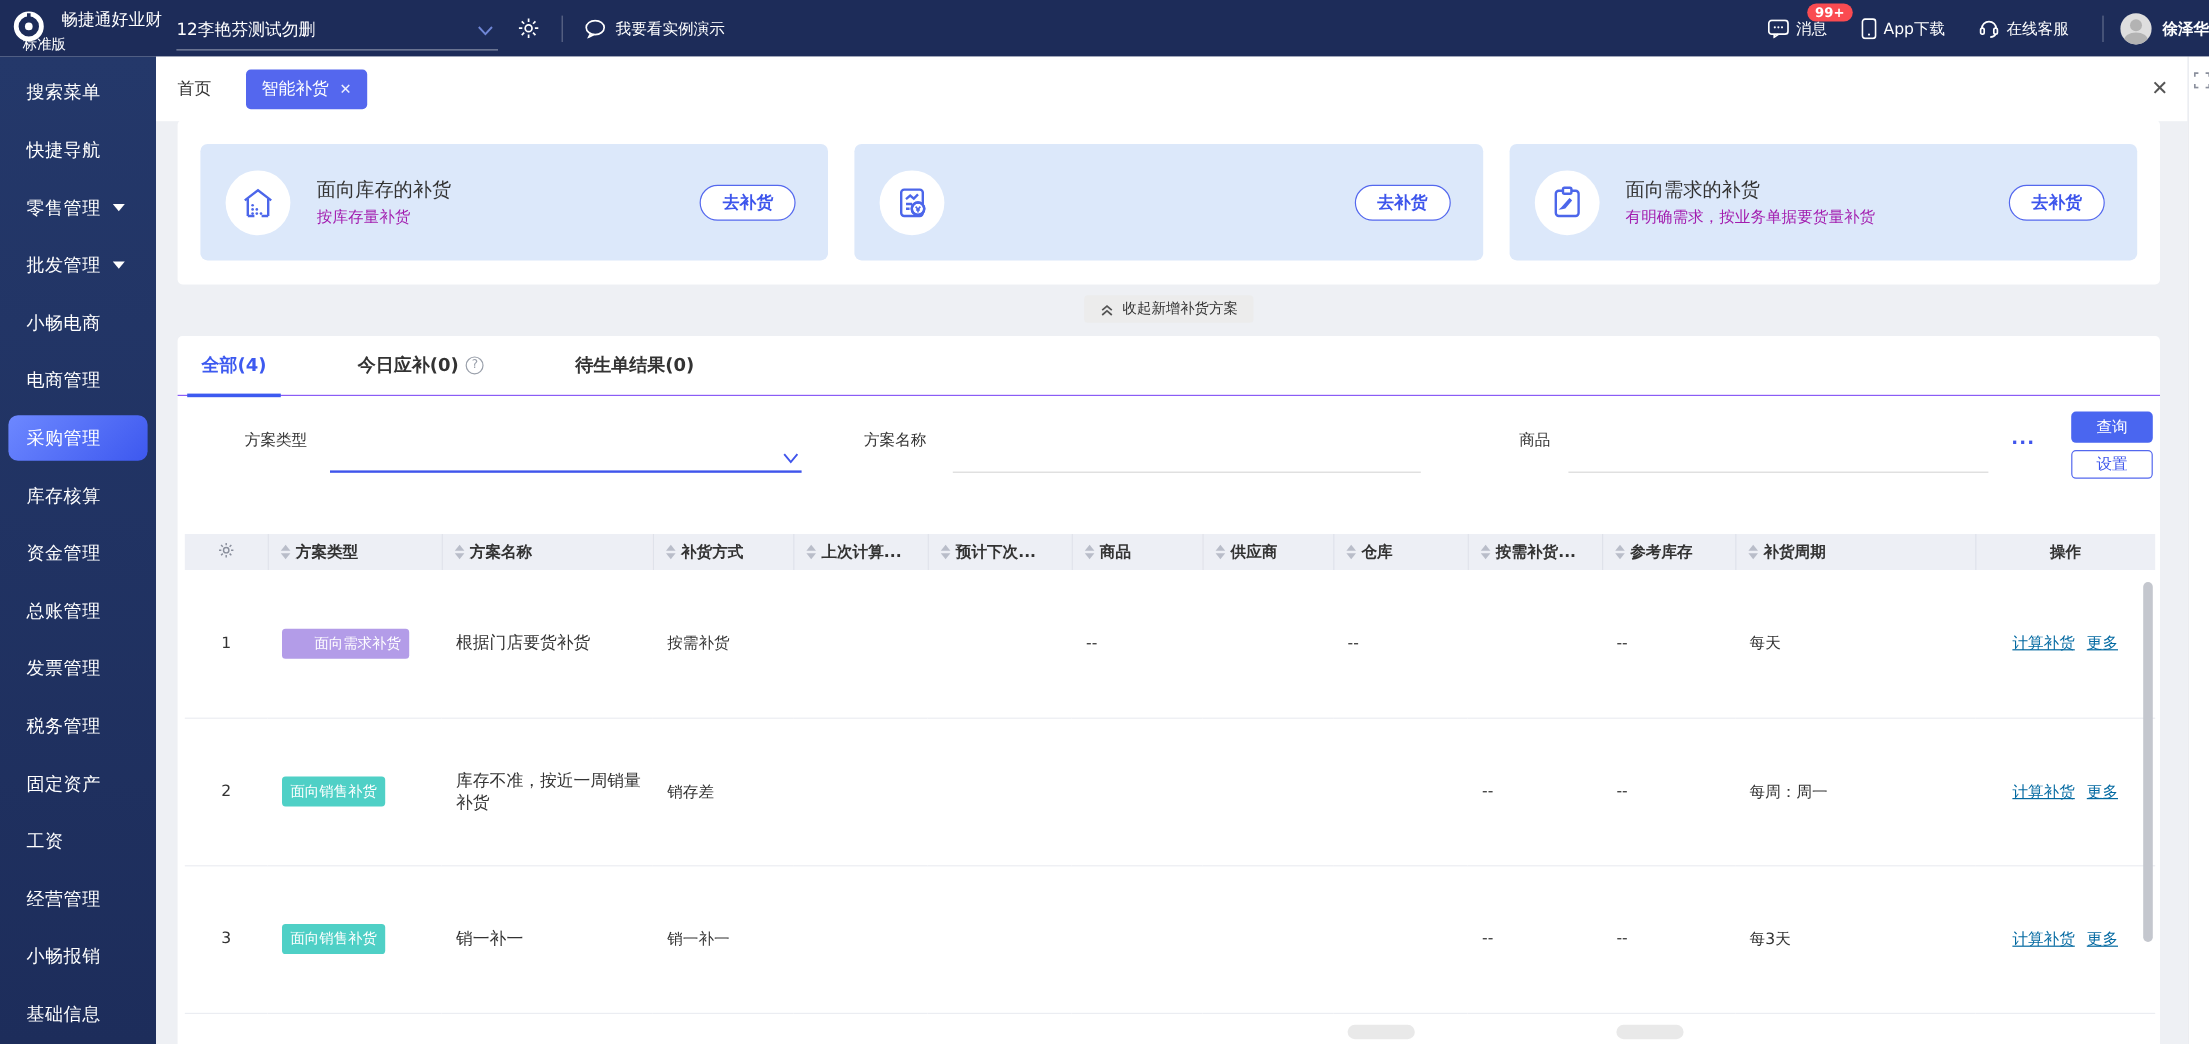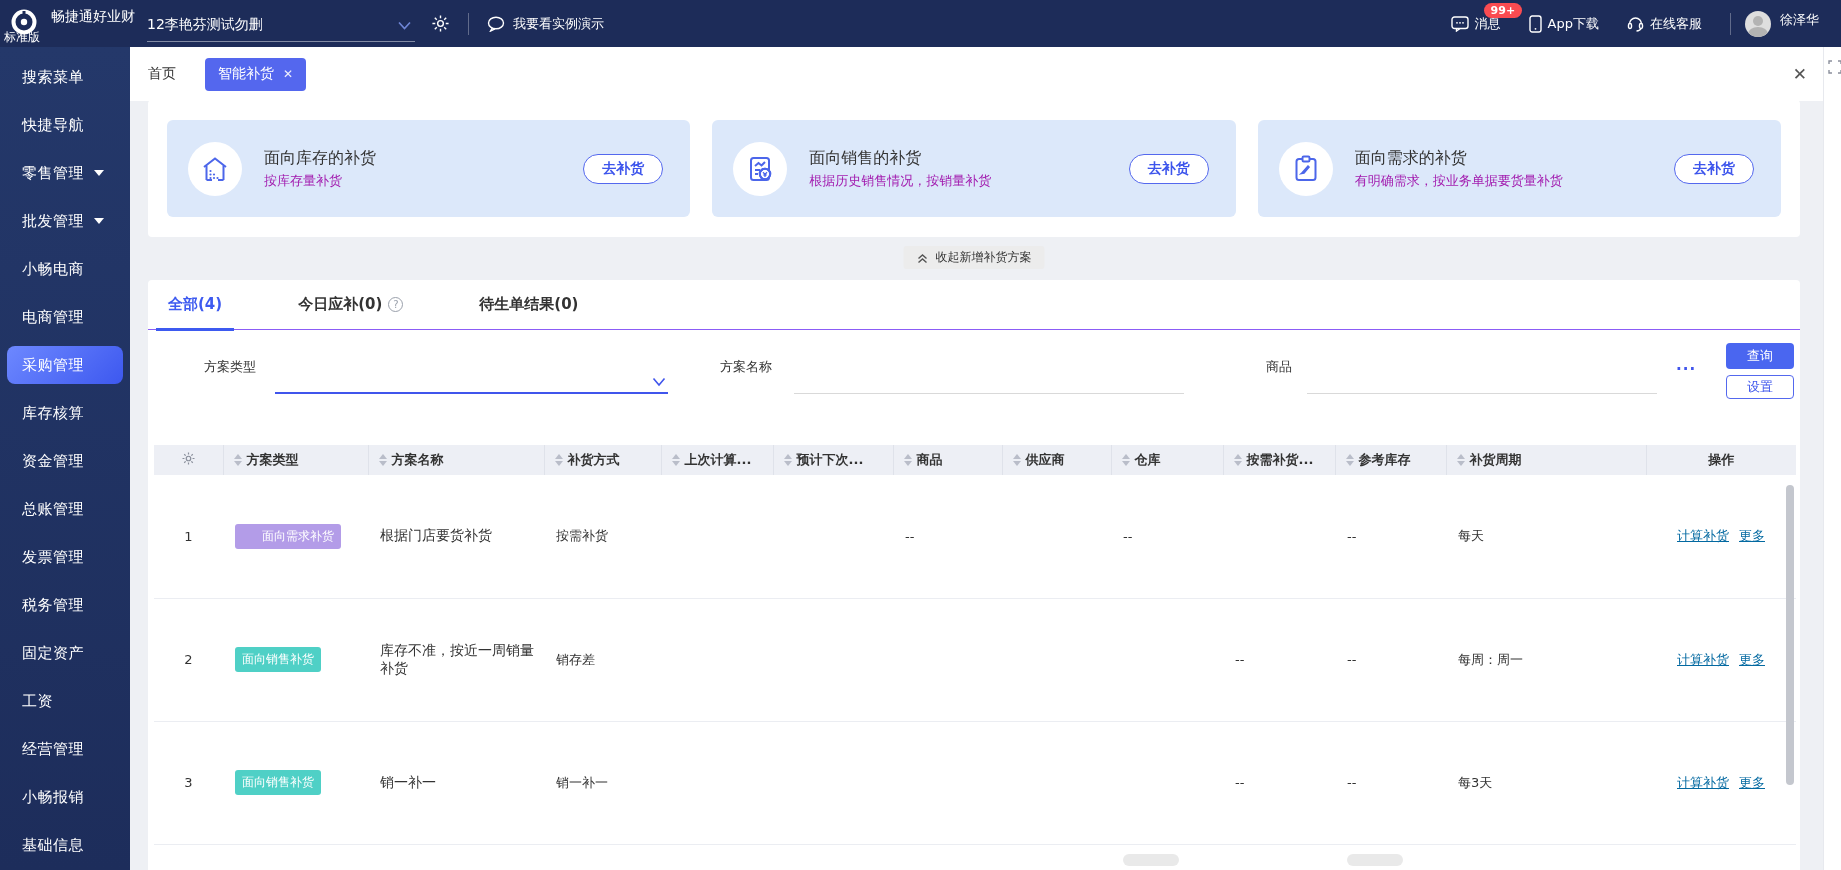--- a/index.html
+++ b/index.html
@@ -4,33 +4,33 @@
 <style>
   * { margin:0; padding:0; box-sizing:border-box; }
   html,body { width:1841px; height:870px; overflow:hidden; }
   body { position:relative; background:#eef0f4; font-family:"DejaVu Sans","Liberation Sans",sans-serif; color:#333; }
   a { cursor:pointer; }
 
   
   .topbar { position:absolute; top:0; left:0; width:1841px; height:47px; background:#1d2c59; color:#fff; display:flex; align-items:center; z-index:10; }
   .brand { width:130px; height:47px; flex:none; position:relative; }
   .brand-name { position:absolute; left:41px; top:8px; font-size:14px; font-weight:normal; white-space:nowrap;margin-left:10px; }
-  .brand-edition { position:absolute; left:4px; top:29px; font-size:12px; }
+  .brand-edition { position:absolute; left:19px; top:29px; font-size:12px; }
   .brand-logo { position:absolute; left:9px; top:7px; }
   .workspace { margin-left:17px; width:268px; height:32px; margin-top:4px; border-bottom:1px solid rgba(255,255,255,.45); display:flex; align-items:center; justify-content:space-between; font-size:14px; cursor:pointer; padding:0 4px 0 0; }
   .tb-gear { margin-left:16px; cursor:pointer; display:flex; }
   .tb-divider { width:1px; height:22px; background:rgba(255,255,255,.3); margin:0 18px; }
   .demo { display:flex; align-items:center; gap:8px; font-size:13px; cursor:pointer; }
   .tb-spacer { flex:1; }
   .tb-item { display:flex; align-items:center; gap:6px; font-size:13px; margin-right:28px; cursor:pointer; position:relative; }
   .badge-99 { position:absolute; top:-12px; left:33px; background:#fa4b51; color:#fff; font-size:11px; line-height:15px; padding:0 7px; border-radius:9px; font-weight:bold; }
   .avatar { width:26px; height:26px; border-radius:50%; background:#dedede; position:relative; overflow:hidden; margin-right:9px; flex:none; }
   .avatar::before { content:""; position:absolute; left:8px; top:5px; width:10px; height:10px; border-radius:50%; background:#b3b3b3; }
   .avatar::after { content:""; position:absolute; left:3px; top:16px; width:20px; height:14px; border-radius:50%; background:#b3b3b3; }
-  .username-wrap { display:flex; margin-right:22px; cursor:pointer; }
+  .username-wrap { display:flex; align-items:center; cursor:pointer;font-weight:bold; }
   .username { font-size:13px; }
 
   
   .sidebar { position:absolute; top:47px; left:0; width:130px; height:823px; background:linear-gradient(180deg,#24386a 0%,#1d2d5b 100%); padding-top:6px; z-index:5; }
   .side-item { height:48px; display:flex; align-items:center; padding-left:22px; color:#fff; font-size:15px; letter-spacing:.5px; cursor:pointer; position:relative; }
   .side-item > span { position:relative; z-index:1; }
   .side-item.active::before { content:""; position:absolute; left:7px; right:7px; top:5px; bottom:5px; border-radius:8px; background:linear-gradient(135deg,#6d88ff 0%,#3d58ef 100%); }
   .caret { width:0; height:0; border-left:5px solid transparent; border-right:5px solid transparent; border-top:6px solid #fff; margin-left:10px; position:relative; z-index:1; }
 
   
@@ -274,24 +274,20 @@
   <div class="promo-card">
     <span class="promo-icon">
       <svg width="28" height="28" viewBox="0 0 28 28" fill="none" stroke="currentColor" stroke-width="2">
           <rect x="5" y="3" width="18" height="22" rx="2.5"></rect>
           <path d="M9 11 L12.5 8 L15.5 10.5 L19 7"></path>
           <path d="M9 15 H14 M9 19 H12"></path>
           <circle cx="19" cy="19" r="5.2" fill="#fff"></circle>
           <circle cx="19" cy="19" r="5.2" fill="none"></circle>
           <path d="M17 17.2 L19 19.4 L21 17.2 M19 19.4 V22 M17.4 20 H20.6" stroke-width="1.3"></path>
         </svg>
-    </span>
-    <span class="promo-texts">
-      <span class="promo-title" style="display:block;">面向销售的补货</span>
-      <span class="promo-desc" style="display:block;">根据历史销售情况，按销量补货</span>
     </span>
     <button class="promo-btn">去补货</button>
   </div>
   <div class="promo-card">
     <span class="promo-icon">
       <svg width="28" height="28" viewBox="0 0 28 28" fill="none" stroke="currentColor" stroke-width="2">
           <rect x="4.5" y="4" width="19" height="21" rx="2.5"></rect>
           <rect x="10.5" y="1.5" width="7" height="5" rx="1.2" fill="#fff"></rect>
           <path d="M9.5 18.5 L16.5 10.5 M9.5 18.5 L12 18 L17.5 11.5 Z" stroke-width="1.6"></path>
         </svg>

